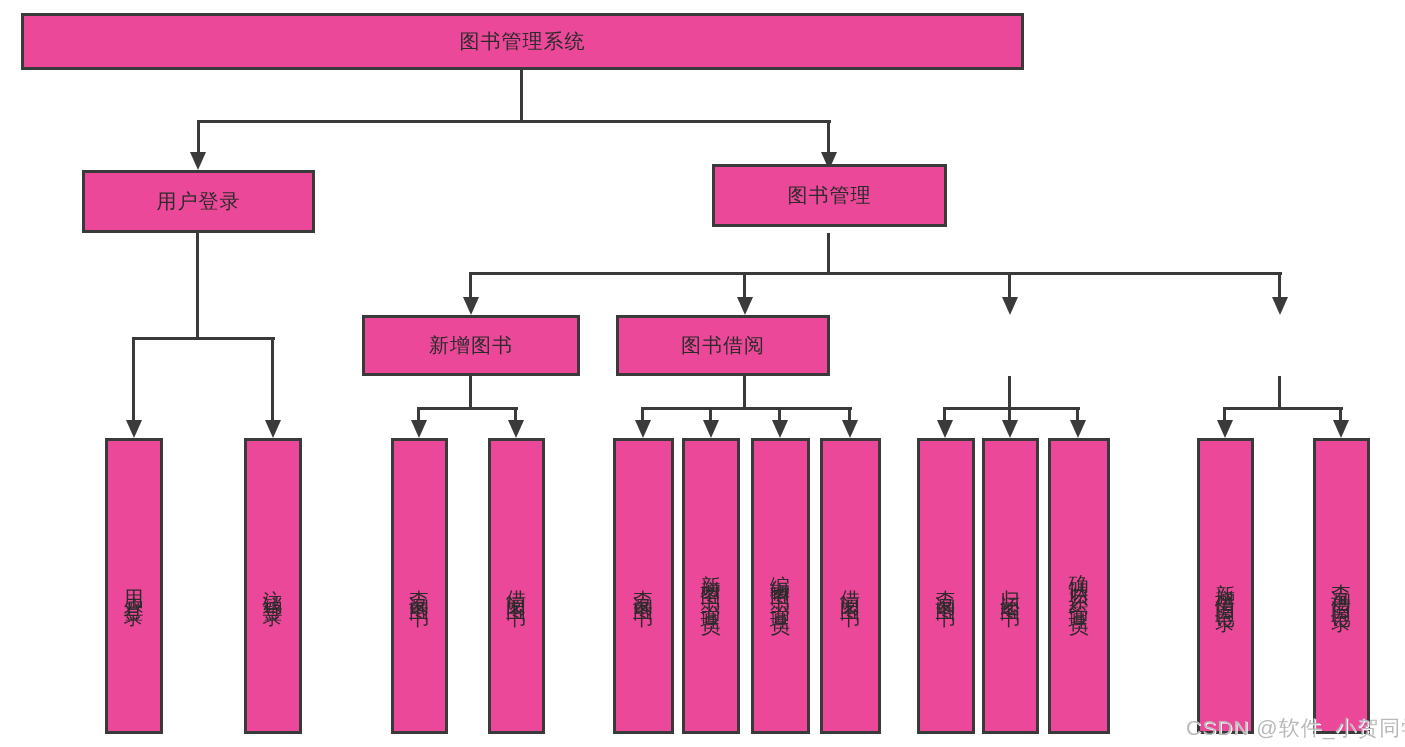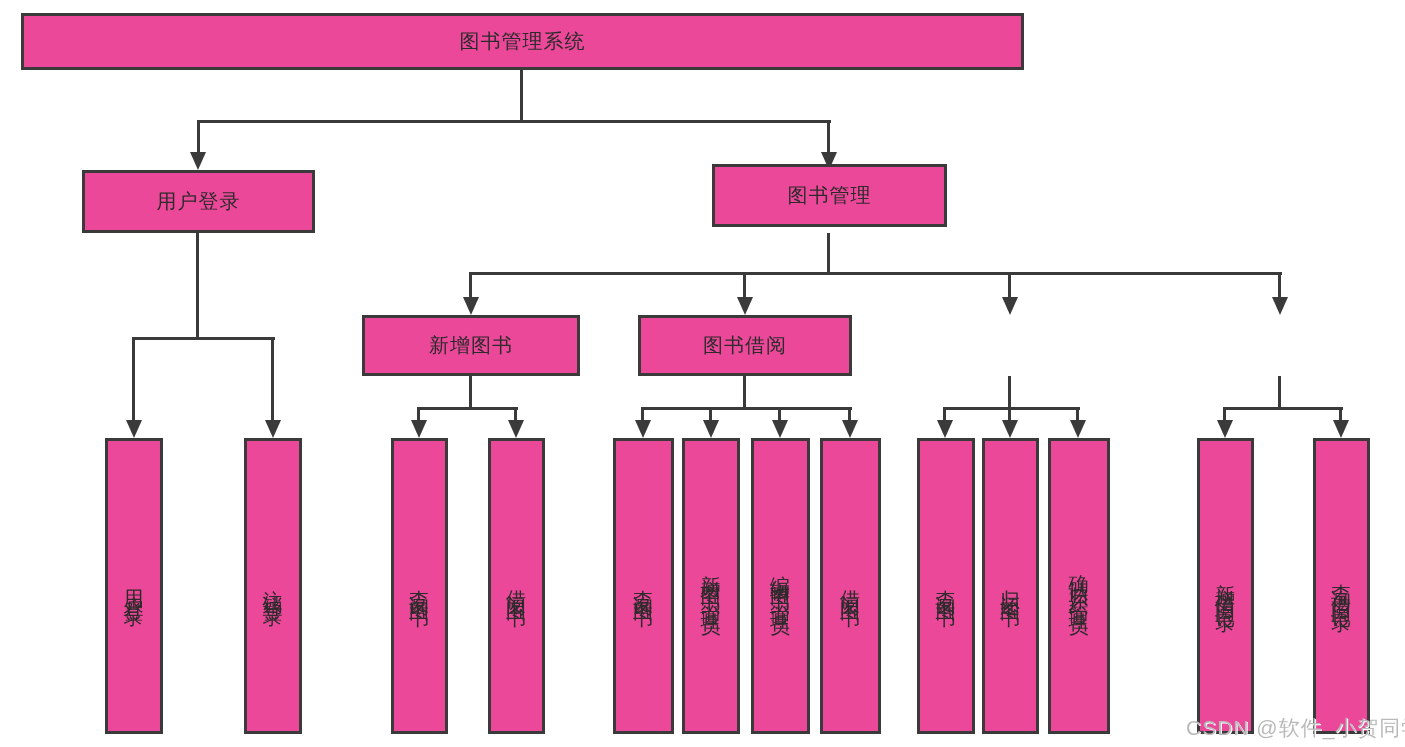--- a/index.html
+++ b/index.html
@@ -68,21 +68,21 @@
   <div class="vline" style="left:469px; top:272px; height:28px;"></div>
   <div class="arrow" style="left:463px; top:297px;"></div>
   <div class="vline" style="left:743px; top:272px; height:28px;"></div>
   <div class="arrow" style="left:737px; top:297px;"></div>
   <div class="vline" style="left:1008px; top:272px; height:28px;"></div>
   <div class="arrow" style="left:1002px; top:297px;"></div>
   <div class="vline" style="left:1278px; top:272px; height:28px;"></div>
   <div class="arrow" style="left:1272px; top:297px;"></div>
 
   <div class="box" style="left:362px; top:315px; width:218px; height:61px;">新增图书</div>
-  <div class="box" style="left:638px; top:315px; width:214px; height:61px;">图书借阅</div>
+  <div class="box" style="left:616px; top:315px; width:214px; height:61px;">图书借阅</div>
 
   <div class="vline" style="left:469px; top:376px; height:33px;"></div>
   <div class="hline" style="left:417px; top:407px; width:101px;"></div>
   <div class="vline" style="left:417px; top:407px; height:17px;"></div>
   <div class="arrow" style="left:411px; top:420px;"></div>
   <div class="vline" style="left:514px; top:407px; height:17px;"></div>
   <div class="arrow" style="left:508px; top:420px;"></div>
 
   <div class="vline" style="left:743px; top:376px; height:33px;"></div>
   <div class="hline" style="left:641px; top:407px; width:211px;"></div>

